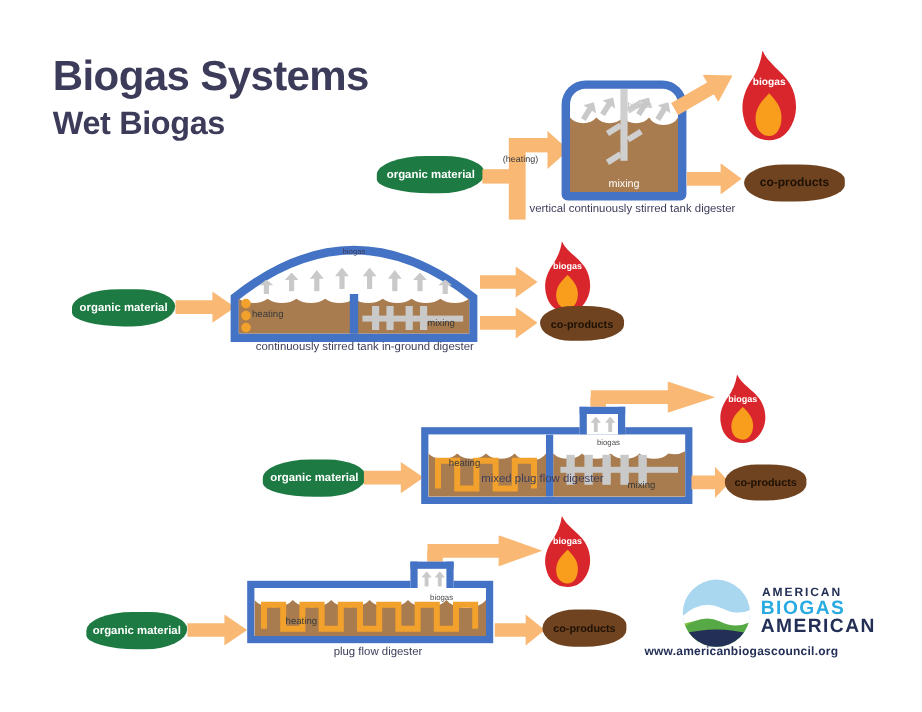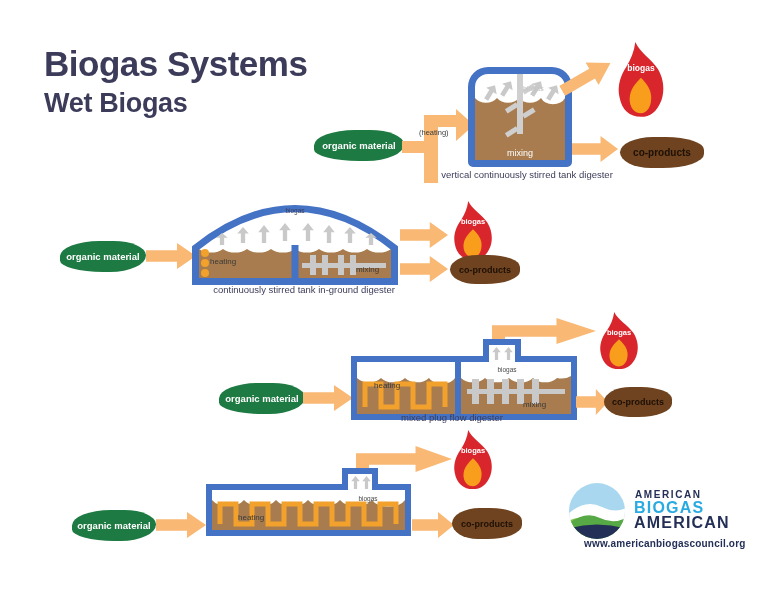--- a/index.html
+++ b/index.html
@@ -167,21 +167,21 @@
     <svg viewBox="0 0 44 64" preserveAspectRatio="none">
       <path d="M17,0 C21,9 31,14 37,23 C42,31 43,41 40,49 C36,59 30,63 22,63 C12,63 5,57 3,46 C1,37 4,28 9,21 C13,15 16,8 17,0 Z" fill="#d8262c"></path>
       <path d="M22,30 C27,35 31,40 31,47 C31,55 27,60 22,60 C16,60 12,55 12,48 C12,40 17,35 22,30 Z" fill="#f99d1c"></path>
     </svg>
     <span class="flame-label" style="font-size:7.5px;">biogas</span>
   </div>
   <div class="abs arrow-r" style="left:576px;top:389px;width:32px;height:26px;"></div>
   <div class="abs blob-brown" style="left:604px;top:387px;width:68px;height:30px;font-size:9px;">
     <span>co-products</span>
   </div>
-  <div class="abs caption" style="left:352px;top:412px;width:200px;text-align:center;">mixed plug flow digester</div>
+  <div class="abs caption" style="left:352px;top:394px;width:200px;text-align:center;">mixed plug flow digester</div>
 
   <div class="abs blob-green" style="left:72px;top:510px;width:84px;height:31px;">
     <span>organic material</span>
   </div>
   <div class="abs arrow-r" style="left:156px;top:512px;width:50px;height:26px;"></div>
 
   <div class="abs oshaft" style="left:356px;top:459px;width:13px;height:14px;"></div>
   <div class="abs arrow-r" style="left:356px;top:446px;width:96px;height:26px;"></div>
   <div class="abs chimney" style="left:342px;top:468px;width:36px;height:22px;">
     <div class="abs uparrow" style="left:3px;top:2px;width:9px;height:13px;"></div>
@@ -201,33 +201,34 @@
     <svg viewBox="0 0 44 64" preserveAspectRatio="none">
       <path d="M17,0 C21,9 31,14 37,23 C42,31 43,41 40,49 C36,59 30,63 22,63 C12,63 5,57 3,46 C1,37 4,28 9,21 C13,15 16,8 17,0 Z" fill="#d8262c"></path>
       <path d="M22,30 C27,35 31,40 31,47 C31,55 27,60 22,60 C16,60 12,55 12,48 C12,40 17,35 22,30 Z" fill="#f99d1c"></path>
     </svg>
     <span class="flame-label" style="font-size:7.5px;">biogas</span>
   </div>
   <div class="abs arrow-r" style="left:412px;top:512px;width:42px;height:26px;"></div>
   <div class="abs blob-brown" style="left:452px;top:508px;width:70px;height:31px;font-size:9px;">
     <span>co-products</span>
   </div>
+  <div class="abs caption" style="left:215px;top:538px;width:200px;">plug flow digester</div>
 
   <svg class="abs" style="left:568px;top:482px;" width="58" height="58" viewBox="0 0 58 58">
     <defs>
         <clipPath id="lc">
           <circle cx="29" cy="29" r="28"></circle>
         </clipPath>
       </defs>
     <g clip-path="url(#lc)">
       <rect width="58" height="58" fill="#a9d7f0"></rect>
       <path d="M-2,34 Q16,16 34,25 Q48,32 60,25 L60,40 L-2,40 Z" fill="#ffffff"></path>
       <path d="M-2,40 Q12,32 24,39 L24,58 L-2,58 Z" fill="#7cc142"></path>
       <path d="M-2,44 Q16,28 32,36 Q46,43 60,35 L60,58 L-2,58 Z" fill="#57a946"></path>
       <path d="M-2,47 Q29,38 60,47 L60,58 L-2,58 Z" fill="#232f56"></path>
     </g>
   </svg>
   <div class="abs logo-l1" style="left:635px;top:489px;">AMERICAN</div>
   <div class="abs logo-l2" style="left:634px;top:499px;">BIOGAS</div>
   <div class="abs logo-l3" style="left:634px;top:514px;">AMERICAN</div>
-  <div class="abs website" style="left:584px;top:538px;">www.americanbiogascouncil.org</div>
+  <div class="abs website" style="left:537px;top:538px;">www.americanbiogascouncil.org</div>
 
 </div>
 
 </body></html>

